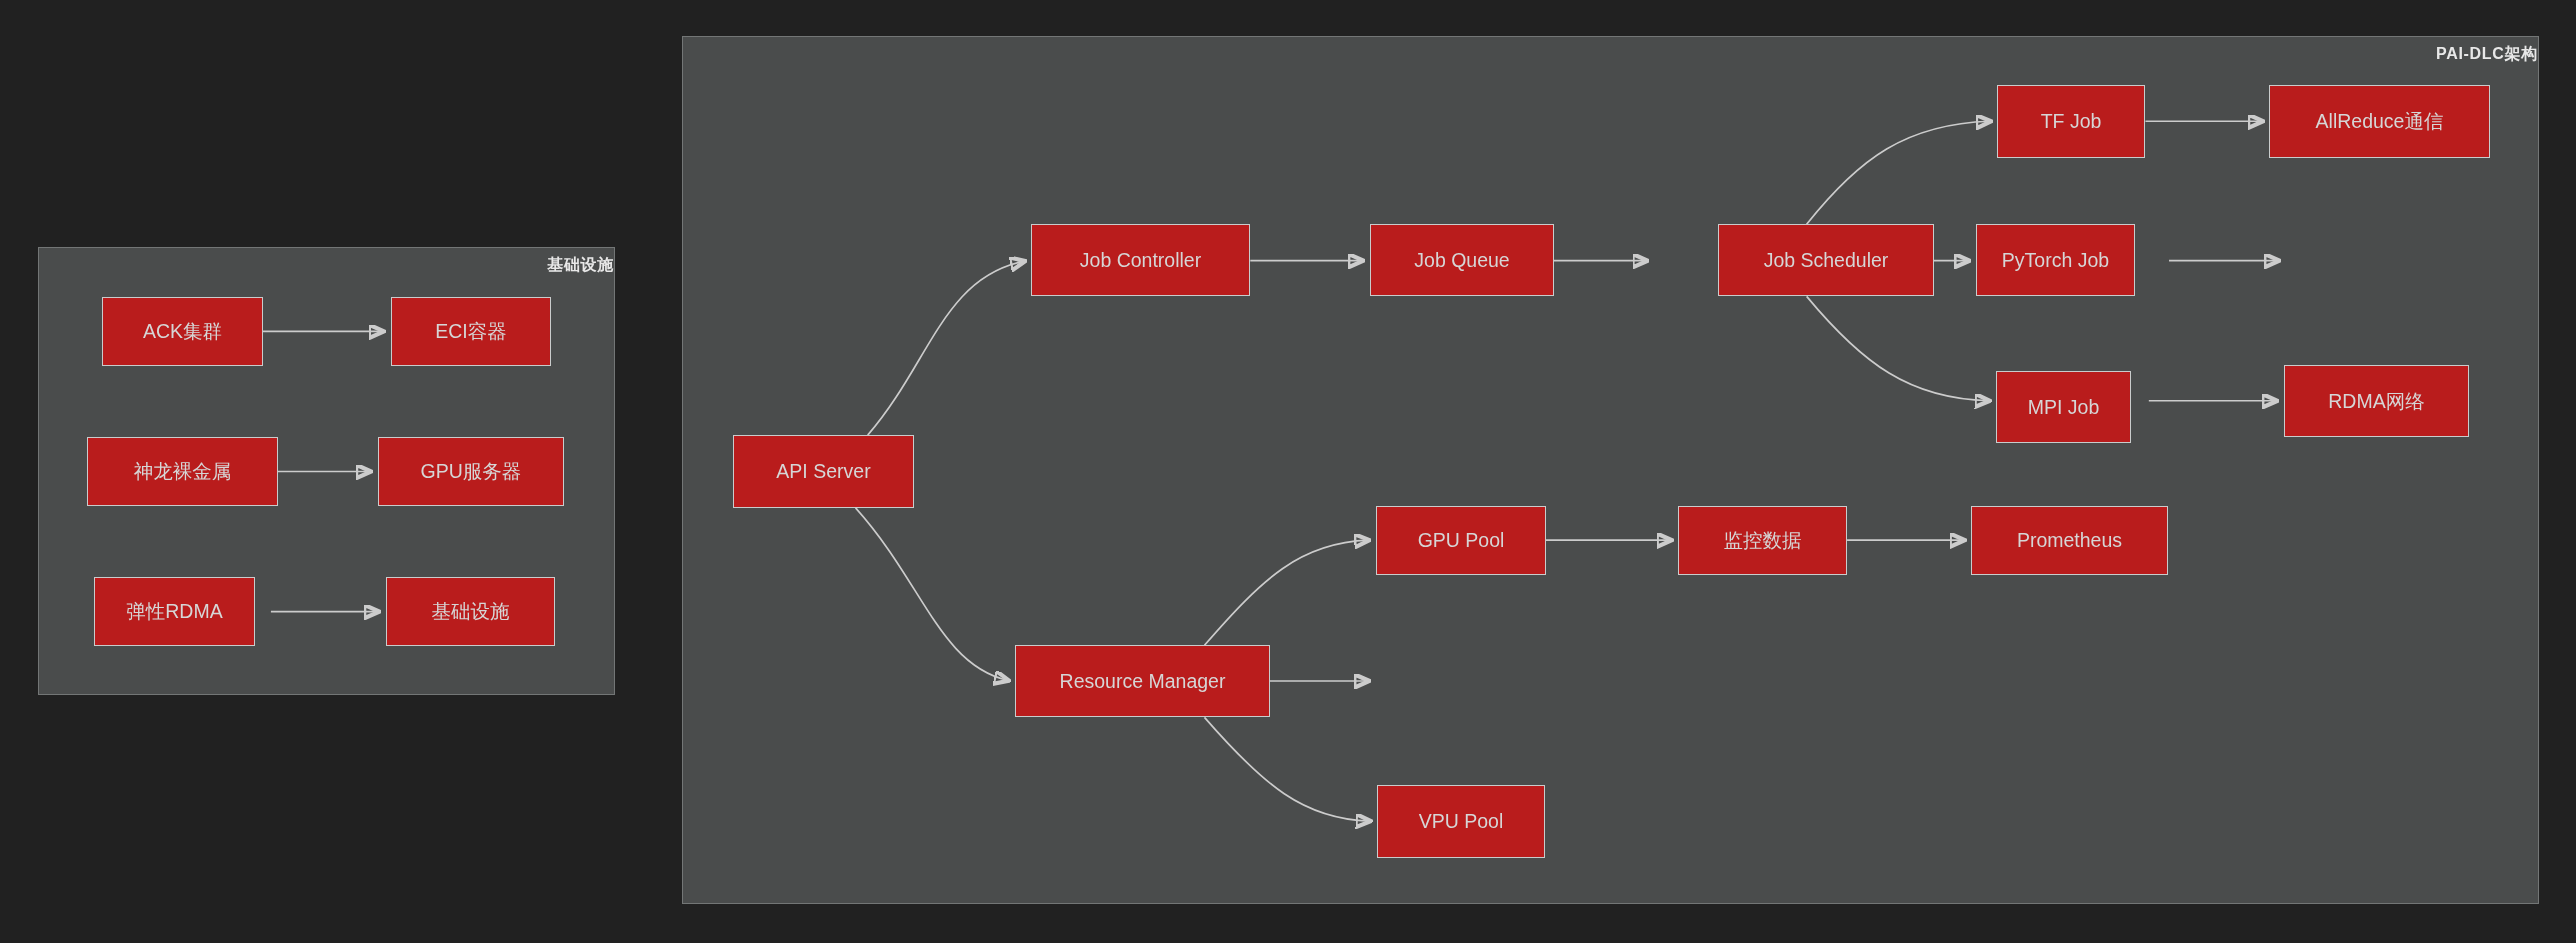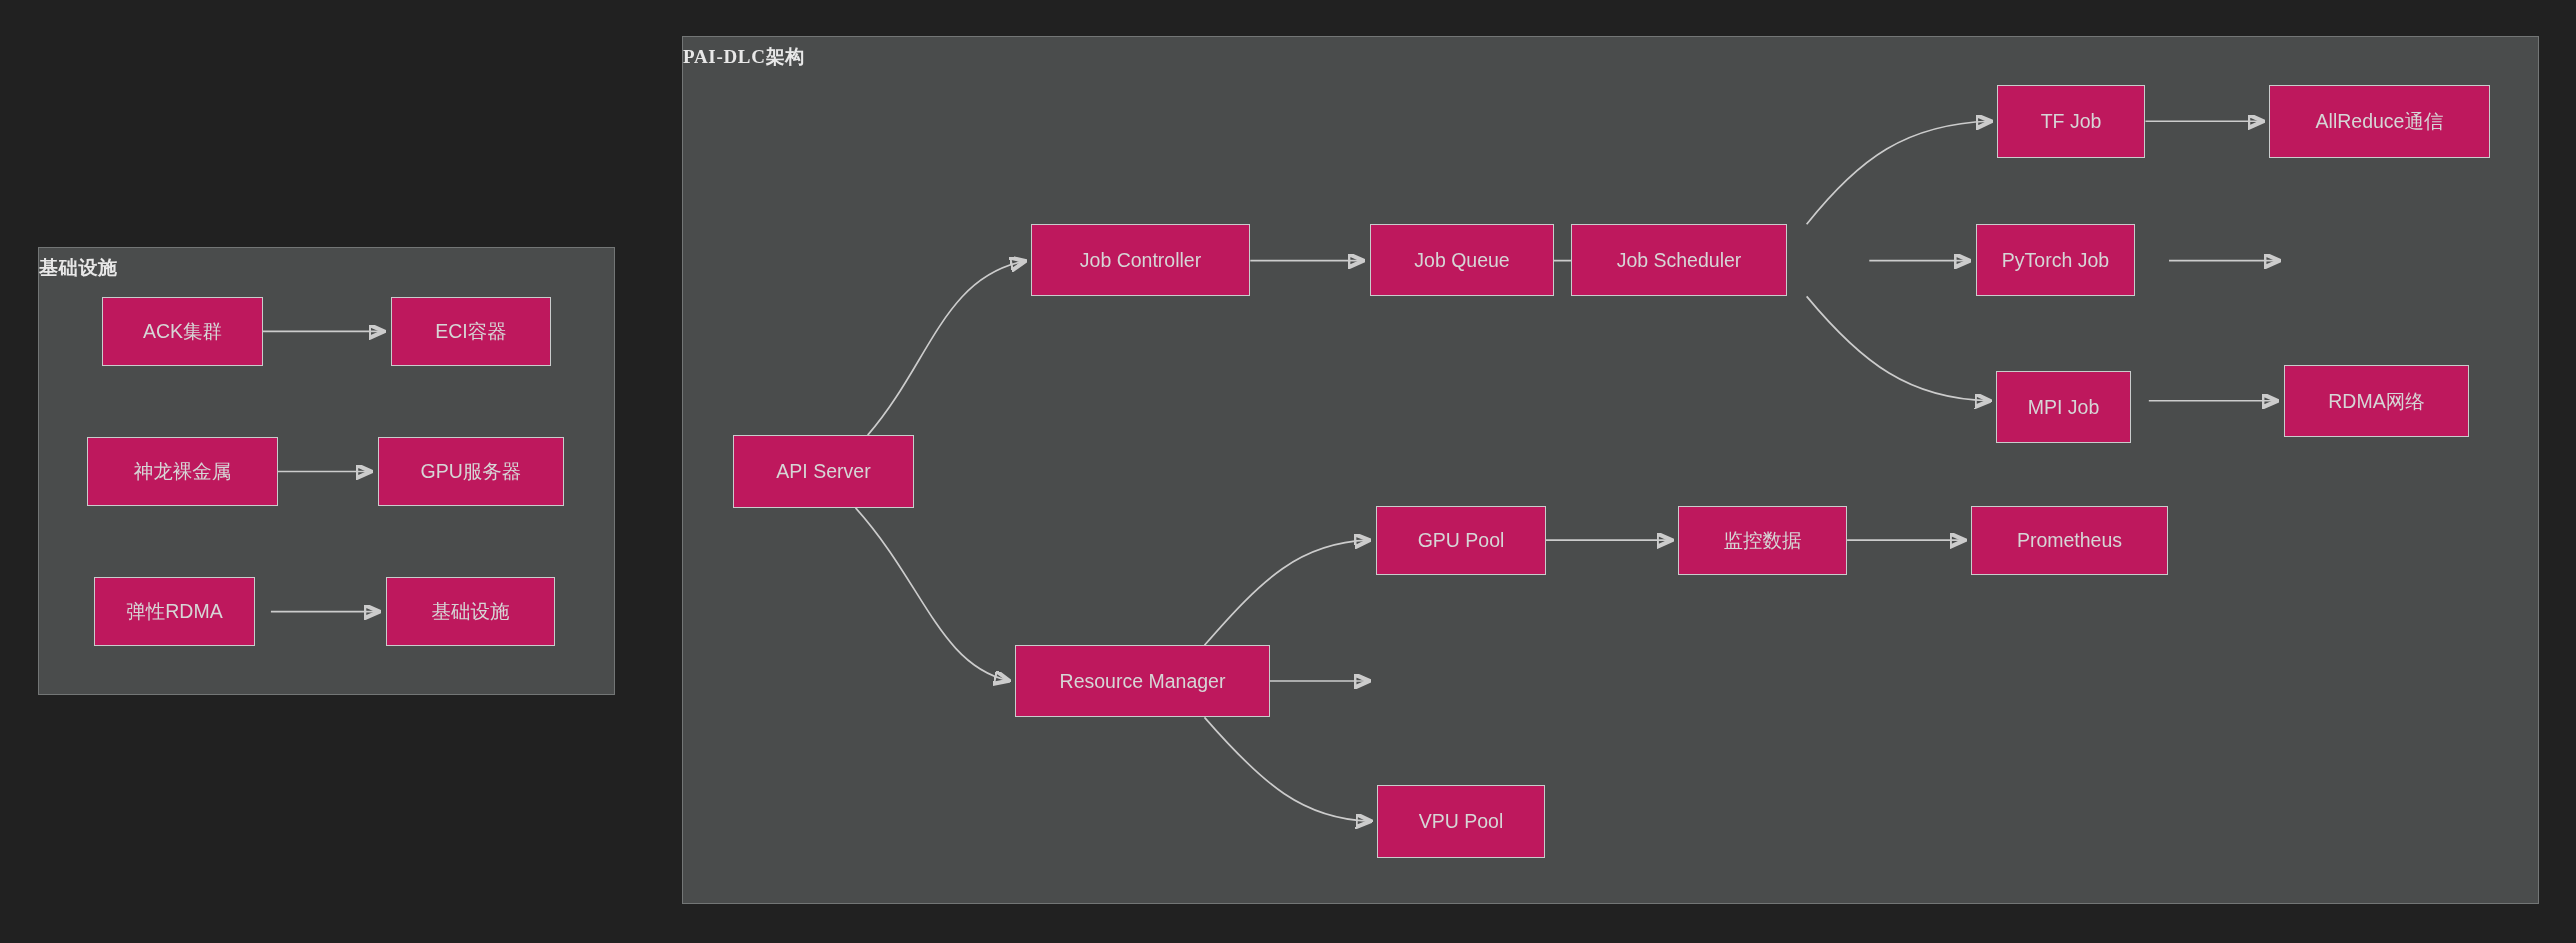--- a/index.html
+++ b/index.html
@@ -5,25 +5,25 @@
   html,body{margin:0;padding:0;background:#212121;}
   #canvas{
     position:relative;width:2576px;height:943px;overflow:hidden;
     background:#212121;
     font-family:"Liberation Sans","DejaVu Sans",sans-serif;
   }
   .cluster{
     position:absolute;background:#4a4c4c;border:1.3px solid #737676;box-sizing:border-box;
   }
   .cluster-title{
-    position:absolute;left:0;right:0;top:6.7px;text-align:left;
-    color:#e8e8e8;font-size:19px;font-weight:600;letter-spacing:0.7px;font-family:Liberation Serif, serif;
+    position:absolute;left:0;right:0;top:6.7px;text-align:right;
+    color:#e8e8e8;font-size:16px;font-weight:600;letter-spacing:0.7px;
   }
   .node{
-    position:absolute;background:#be185d;border:1.3px solid #c9cccc;box-sizing:border-box;
+    position:absolute;background:#b91c1c;border:1.3px solid #c9cccc;box-sizing:border-box;
     display:flex;align-items:center;justify-content:center;
     color:#d6d6d6;font-size:19.5px;white-space:nowrap;
   }
   #edges{position:absolute;left:0;top:0;pointer-events:none;}
   #edges path{fill:none;stroke:#cccccc;stroke-width:2.5px;}
 </style>
 </head>
 <body>
 
 <div id="canvas">
@@ -85,21 +85,21 @@
 
   <div class="node" style="left:733px;top:435px;width:181px;height:73px">
     <span>API Server</span>
   </div>
   <div class="node" style="left:1031px;top:224px;width:219px;height:72px">
     <span>Job Controller</span>
   </div>
   <div class="node" style="left:1370px;top:224px;width:184px;height:72px">
     <span>Job Queue</span>
   </div>
-  <div class="node" style="left:1571px;top:224px;width:216px;height:72px">
+  <div class="node" style="left:1718px;top:224px;width:216px;height:72px">
     <span>Job Scheduler</span>
   </div>
   <div class="node" style="left:1997px;top:85px;width:148px;height:73px">
     <span>TF Job</span>
   </div>
   <div class="node" style="left:1976px;top:224px;width:159px;height:72px">
     <span>PyTorch Job</span>
   </div>
   <div class="node" style="left:1996px;top:371px;width:135px;height:72px">
     <span>MPI Job</span>

